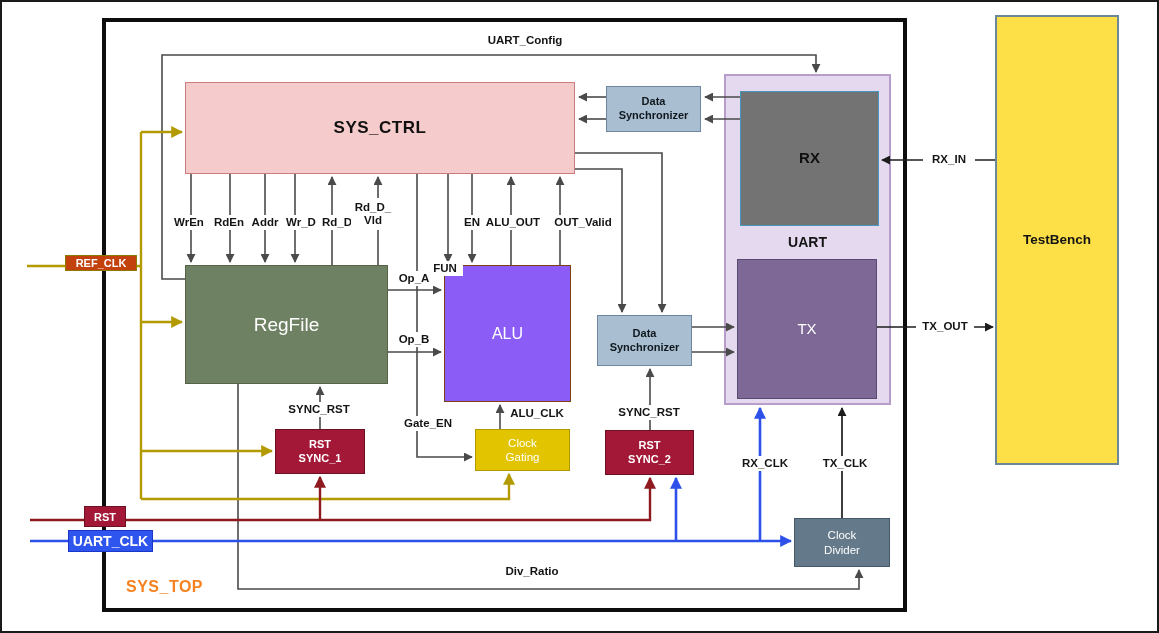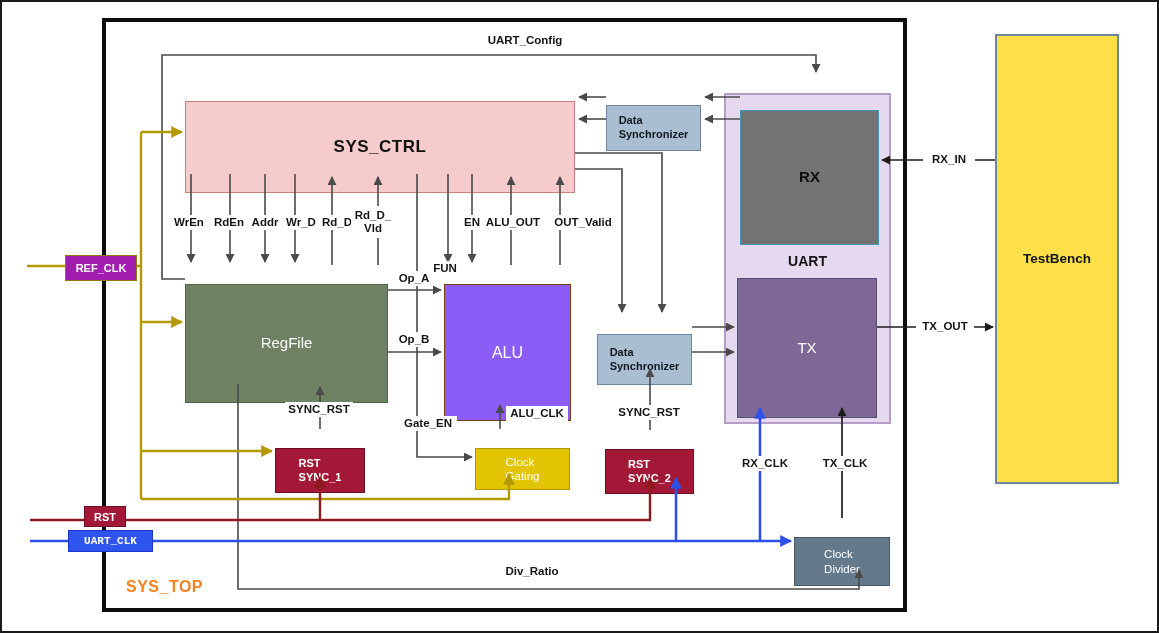--- a/index.html
+++ b/index.html
@@ -4,22 +4,22 @@
 <style>
   html,body{margin:0;padding:0;background:#fff;}
   #canvas{
     position:relative;width:1159px;height:633px;background:#ffffff;
     font-family:"Liberation Sans", sans-serif;overflow:hidden;
     border:2px solid #1a1a1a;box-sizing:border-box;
   }
   .abs{position:absolute;box-sizing:border-box;}
   .block{
     position:absolute;box-sizing:border-box;display:flex;
-    align-items:center;justify-content:center;text-align:left;
-    white-space:pre-line;line-height:1.25;margin-top:19px;
+    align-items:center;justify-content:center;text-align:center;
+    white-space:pre-line;line-height:1.25;
   }
   .wires{position:absolute;left:0;top:0;width:1159px;height:633px;pointer-events:none;}
   .siglabel{
     position:absolute;box-sizing:border-box;background:#ffffff;color:#141414;
     font-weight:700;font-size:11.5px;line-height:1.15;text-align:center;
     white-space:pre-line;display:flex;align-items:center;justify-content:center;
   }
   .portlabel{
     position:absolute;box-sizing:border-box;color:#ffffff;font-weight:700;font-size:11px;
     display:flex;align-items:center;justify-content:center;text-align:center;
@@ -27,41 +27,41 @@
   
   #systop-box{left:100px;top:16px;width:805px;height:594px;border:4px solid #0d0d0d;background:transparent;}
   
   #sys-ctrl{left:183px;top:80px;width:390px;height:92px;background:#f5cbcb;border:1.5px solid #c97e7e;color:#111;font-weight:700;font-size:17px;letter-spacing:.5px;}
   #ds-top{left:604px;top:84px;width:95px;height:46px;background:#a9bed0;border:1.5px solid #6f86a0;color:#10181f;font-weight:700;font-size:11px;}
   #ds-mid{left:595px;top:313px;width:95px;height:51px;background:#a9bed0;border:1.5px solid #6f86a0;color:#10181f;font-weight:700;font-size:11px;}
   #uart-box{left:722px;top:72px;width:167px;height:331px;background:#e5d9ef;border:2px solid #b79dc9;}
   #rx{left:738px;top:89px;width:139px;height:135px;background:#737373;border:1.5px solid #4597c0;color:#101010;font-weight:700;font-size:15px;}
   #uart-title{left:722px;top:229px;width:167px;height:24px;background:transparent;color:#141414;font-weight:700;font-size:14px;}
   #tx{left:735px;top:257px;width:140px;height:140px;background:#7e6896;border:1.5px solid #584a70;color:#fff;font-size:15px;}
-  #regfile{left:183px;top:263px;width:203px;height:119px;background:#6e8162;border:1.5px solid #566349;color:#fff;font-size:15px;}
+  #regfile{left:183px;top:263px;width:203px;height:119px;background:#6e8162;border:1.5px solid #566349;color:#fff;font-size:19px;}
   #alu{left:442px;top:263px;width:127px;height:137px;background:#8b5cf6;border:1.5px solid #7d3f15;color:#fff;font-size:16px;}
   #rst-sync-1{left:273px;top:427px;width:90px;height:45px;background:#a31836;border:1.5px solid #6d1024;color:#fff;font-weight:700;font-size:11px;}
   #rst-sync-2{left:603px;top:428px;width:89px;height:45px;background:#a31836;border:1.5px solid #6d1024;color:#fff;font-weight:700;font-size:11px;}
   #clock-gating{left:473px;top:427px;width:95px;height:42px;background:#e2c400;border:1.5px solid #b09800;color:#fff;font-size:11.5px;}
   #clock-divider{left:792px;top:516px;width:96px;height:49px;background:#64798a;border:1.5px solid #44586a;color:#fff;font-size:11.5px;}
   #testbench{left:993px;top:13px;width:124px;height:450px;background:#fde047;border:2px solid #6c8799;color:#141414;font-weight:700;font-size:13.5px;}
   
-  #ref-clk{left:63px;top:253px;width:72px;height:26px;background:#a21caf;border:1.5px solid #8f7a00;}
+  #ref-clk{left:63px;top:253px;width:72px;height:16px;background:#c2410c;border:1.5px solid #8f7a00;}
   #rst{left:82px;top:504px;width:42px;height:21px;background:#a31836;border:1.5px solid #6d1024;}
-  #uart-clk{left:66px;top:528px;width:85px;height:22px;background:#2f55ef;border:1.5px solid #1a36c8;font-size:11px;font-family:Liberation Mono, monospace;}
+  #uart-clk{left:66px;top:528px;width:85px;height:22px;background:#2f55ef;border:1.5px solid #1a36c8;font-size:14px;}
   
   #systop-label{left:124px;top:576px;color:#f5821f;font-weight:700;font-size:16px;letter-spacing:.5px;background:transparent;}
   
   #l-uart-config{left:479px;top:31px;width:88px;height:16px;}
   #l-wren{left:166px;top:213px;width:42px;height:15px;}
   #l-rden{left:206px;top:213px;width:42px;height:15px;}
   #l-addr{left:243px;top:213px;width:40px;height:15px;}
   #l-wr-d{left:278px;top:213px;width:42px;height:15px;}
   #l-rd-d{left:314px;top:213px;width:42px;height:15px;}
-  #l-rd-d-vld{left:349px;top:204px;width:44px;height:32px;}
+  #l-rd-d-vld{left:349px;top:196px;width:44px;height:32px;}
   #l-fun{left:425px;top:213px;width:36px;height:15px;margin-top:46px;}
   #l-en{left:456px;top:213px;width:28px;height:15px;}
   #l-alu-out{left:478px;top:213px;width:66px;height:15px;}
   #l-out-valid{left:546px;top:213px;width:70px;height:15px;}
   #l-op-a{left:392px;top:269px;width:40px;height:15px;}
   #l-op-b{left:392px;top:330px;width:40px;height:15px;}
   #l-sync-rst-1{left:283px;top:400px;width:68px;height:15px;}
   #l-gate-en{left:397px;top:414px;width:58px;height:15px;}
   #l-alu-clk{left:504px;top:404px;width:62px;height:15px;}
   #l-sync-rst-2{left:613px;top:403px;width:68px;height:15px;}

